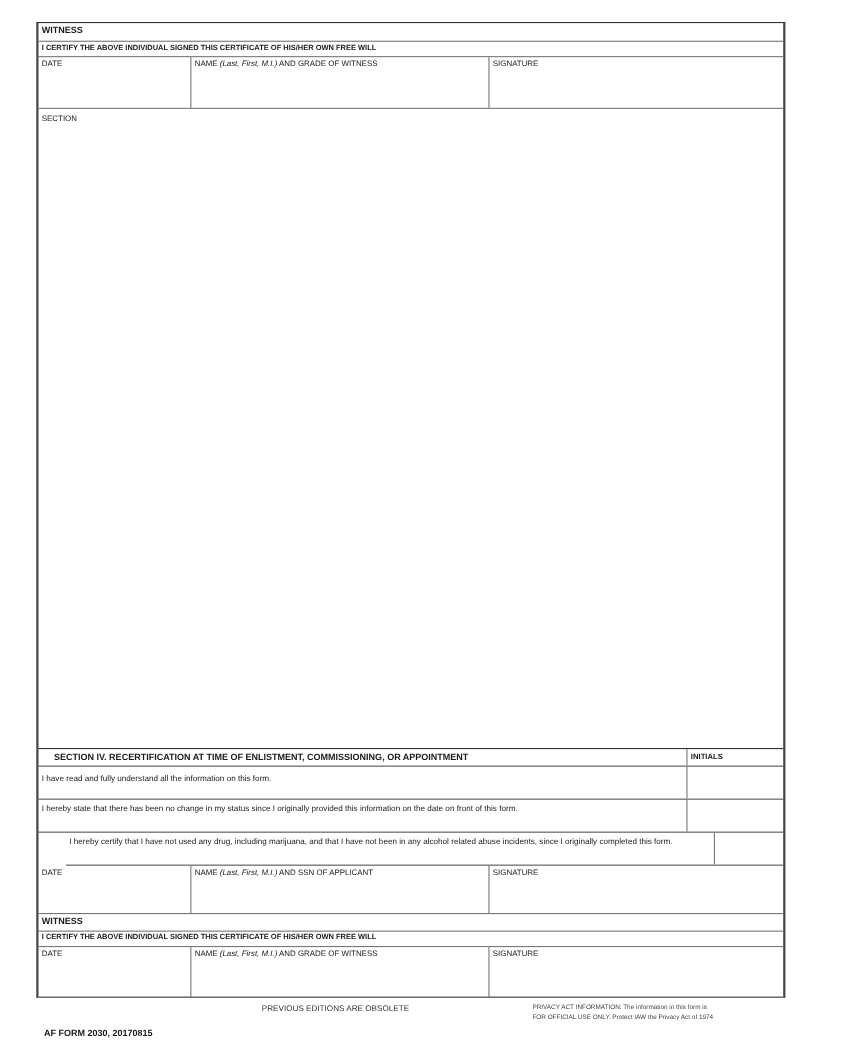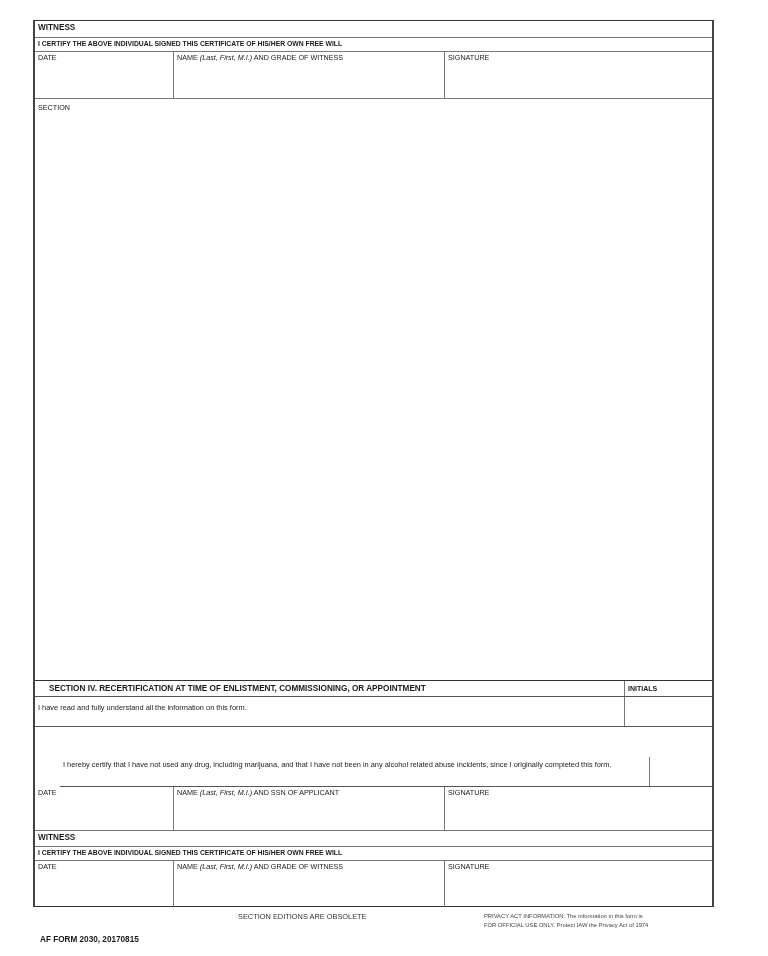--- a/index.html
+++ b/index.html
@@ -86,20 +86,24 @@
 
     <div class="row" style="top:660px; height:16px; border-bottom:1px solid #555;">
       <div class="cell sec-hdr" style="left:0; width:589px;">SECTION IV. RECERTIFICATION AT TIME OF ENLISTMENT, COMMISSIONING, OR APPOINTMENT</div>
       <div class="cell initials-hdr vline" style="left:589px; right:0;">INITIALS</div>
     </div>
 
     <div class="row" style="top:676px; height:30px; border-bottom:1px solid #555;">
       <div class="cell stmt" style="left:0; width:589px; padding-top:6px;">I have read and fully understand all the information on this form.</div>
       <div class="cell vline" style="left:589px; right:0;"></div>
     </div>
+    <div class="row" style="top:706px; height:30px; border-bottom:1px solid #555;">
+      <div class="cell stmt" style="left:0; width:589px;">I hereby state that there has been no change in my status since I originally provided this information on the date on front of this form.</div>
+      <div class="cell vline" style="left:589px; right:0;"></div>
+    </div>
     <div class="row" style="top:736px; height:30px; border-bottom:1px solid #555;margin-left:25px;">
       <div class="cell stmt" style="left:0; width:589px;">I hereby certify that I have not used any drug, including marijuana, and that I have not been in any alcohol related abuse incidents, since I originally completed this form.</div>
       <div class="cell vline" style="left:589px; right:0;"></div>
     </div>
 
     <div class="row" style="top:766px; height:44px;">
       <div class="cell lbl" style="left:0; width:138px;">
         <span>DATE</span>
       </div>
       <div class="cell lbl vline" style="left:138px; width:271px;">
@@ -123,18 +127,18 @@
       <div class="cell lbl vline" style="left:138px; width:271px;">
         <span>NAME </span><i>(Last, First, M.I.)</i><span> AND GRADE OF WITNESS</span>
       </div>
       <div class="cell lbl vline" style="left:409px; right:0;">
         <span>SIGNATURE</span>
       </div>
     </div>
   </div>
 
   <div class="footer-left">AF FORM  2030, 20170815</div>
-  <div class="footer-mid">SECTION EDITIONS ARE OBSOLETE</div>
+  <div class="footer-mid">PREVIOUS EDITIONS ARE OBSOLETE</div>
   <div class="footer-right">
     <div>PRIVACY ACT INFORMATION: The information in this form is</div>
     <div>FOR OFFICIAL USE ONLY. Protect IAW the Privacy Act of 1974</div>
   </div>
 </div>
 
 </body></html>

